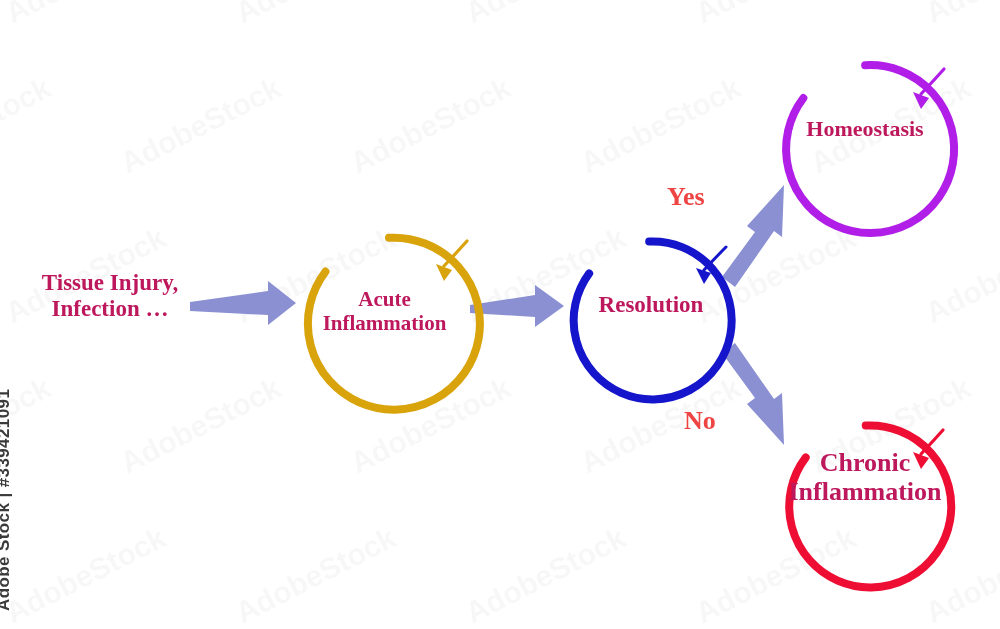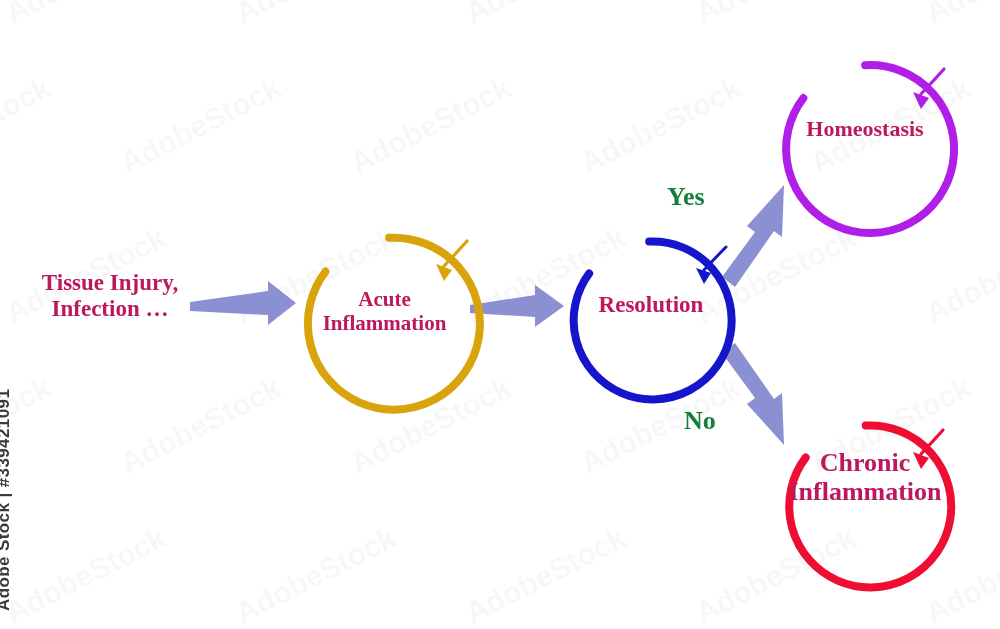--- a/index.html
+++ b/index.html
@@ -104,21 +104,21 @@
   #label-chronic {
     left: 772px;
     top: 448px;
     width: 186px;
     font-size: 26px;
   }
 
   
   .edge-label {
     position: absolute;
-    color: #15803d;
+    color: #ef4444;
     font-family: "Liberation Serif", "DejaVu Serif", serif;
     font-weight: 700;
     font-size: 26px;
     z-index: 5;
   }
   #label-yes { left: 667px; top: 182px; }
   #label-no  { left: 684px; top: 406px; }
 </style>
 </head>
 <body>

